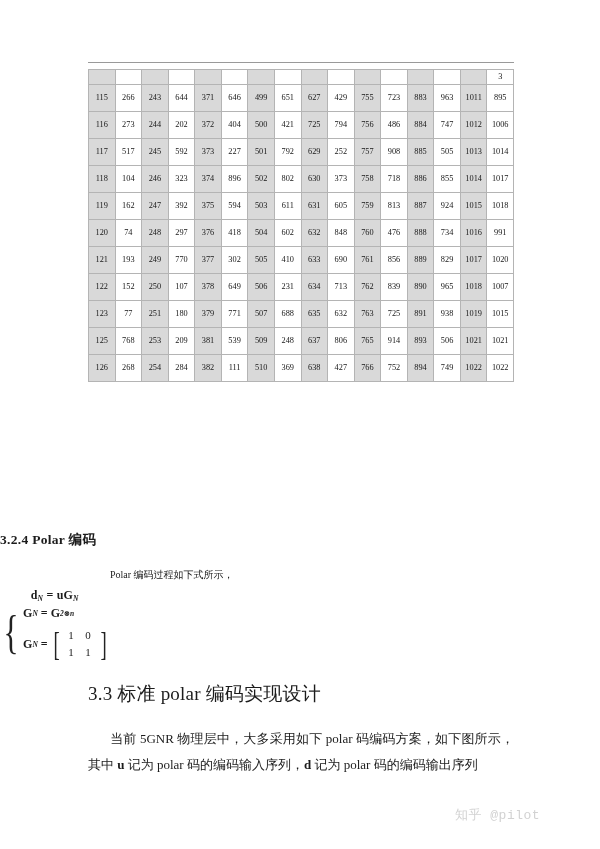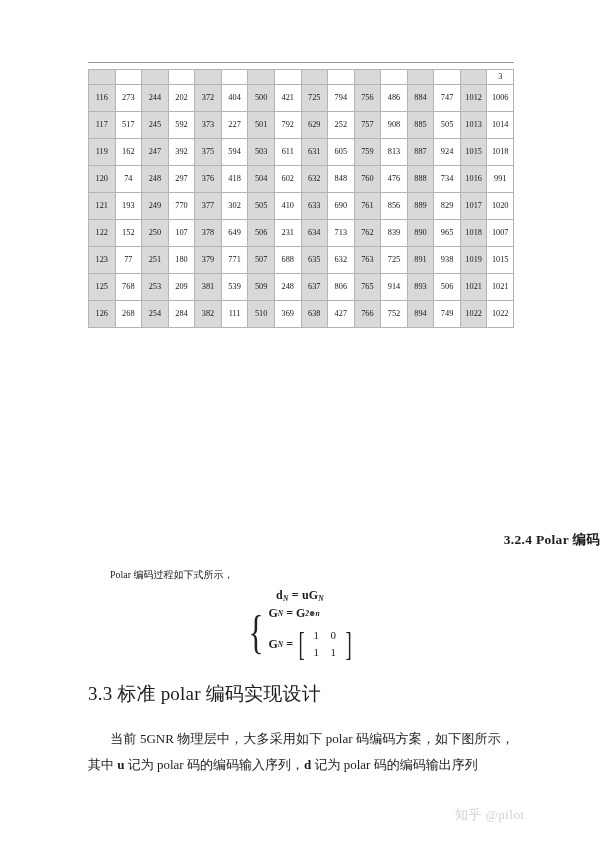--- a/index.html
+++ b/index.html
@@ -58,21 +58,21 @@
   td.shade { background: #d9d9d9; }
   td.plain { background: #ffffff; }
   tr.partial-row td { height: 14px; }
 
   
   .h3-center {
     position: absolute;
     left: 0;
     top: 531px;
     width: 600px;
-    text-align: right;
+    text-align: left;
     font-size: 13.5px;
     font-weight: bold;
     letter-spacing: 0.3px;
   }
   .para-intro {
     position: absolute;
     left: 110px;
     top: 568px;
     font-size: 10px;
   }
@@ -96,21 +96,21 @@
   .indent { display: inline-block; width: 22px; }
   .bm { font-weight: bold; }
 
   
   .formula-block {
     position: absolute;
     left: 0;
     top: 588px;
     width: 600px;
     display: flex;
-    justify-content: center;
+    justify-content: flex-start;
   }
   .formula-inner {
     display: flex;
     flex-direction: column;
     align-items: center;
     font-size: 11px;
   }
   .eq-top {
     font-weight: bold;
     font-size: 12px;
@@ -177,21 +177,21 @@
     padding: 0 1px;
   }
 
   
   .watermark {
     position: absolute;
     left: 455px;
     top: 806px;
     font-size: 13px;
     color: #d2d2d2;
-    font-family: Liberation Serif, serif;
+    font-family: Liberation Mono, monospace;
     letter-spacing: 0.5px;
     white-space: nowrap;
   }
 </style>
 </head>
 <body>
 
 <div class="page">
 
   <div class="top-rule"></div>
@@ -209,20 +209,38 @@
             <td class="shade"></td>
             <td class="plain"></td>
             <td class="shade"></td>
             <td class="plain"></td>
             <td class="shade"></td>
             <td class="plain"></td>
             <td class="shade"></td>
             <td class="plain"></td>
             <td class="shade"></td>
             <td class="plain">3</td>
+          </tr>
+          <tr>
+            <td class="shade">115</td>
+            <td class="plain">266</td>
+            <td class="shade">243</td>
+            <td class="plain">644</td>
+            <td class="shade">371</td>
+            <td class="plain">646</td>
+            <td class="shade">499</td>
+            <td class="plain">651</td>
+            <td class="shade">627</td>
+            <td class="plain">429</td>
+            <td class="shade">755</td>
+            <td class="plain">723</td>
+            <td class="shade">883</td>
+            <td class="plain">963</td>
+            <td class="shade">1011</td>
+            <td class="plain">895</td>
           </tr>
           <tr>
             <td class="shade">116</td>
             <td class="plain">273</td>
             <td class="shade">244</td>
             <td class="plain">202</td>
             <td class="shade">372</td>
             <td class="plain">404</td>
             <td class="shade">500</td>
             <td class="plain">421</td>
@@ -247,20 +265,38 @@
             <td class="shade">629</td>
             <td class="plain">252</td>
             <td class="shade">757</td>
             <td class="plain">908</td>
             <td class="shade">885</td>
             <td class="plain">505</td>
             <td class="shade">1013</td>
             <td class="plain">1014</td>
           </tr>
           <tr>
+            <td class="shade">118</td>
+            <td class="plain">104</td>
+            <td class="shade">246</td>
+            <td class="plain">323</td>
+            <td class="shade">374</td>
+            <td class="plain">896</td>
+            <td class="shade">502</td>
+            <td class="plain">802</td>
+            <td class="shade">630</td>
+            <td class="plain">373</td>
+            <td class="shade">758</td>
+            <td class="plain">718</td>
+            <td class="shade">886</td>
+            <td class="plain">855</td>
+            <td class="shade">1014</td>
+            <td class="plain">1017</td>
+          </tr>
+          <tr>
             <td class="shade">119</td>
             <td class="plain">162</td>
             <td class="shade">247</td>
             <td class="plain">392</td>
             <td class="shade">375</td>
             <td class="plain">594</td>
             <td class="shade">503</td>
             <td class="plain">611</td>
             <td class="shade">631</td>
             <td class="plain">605</td>

